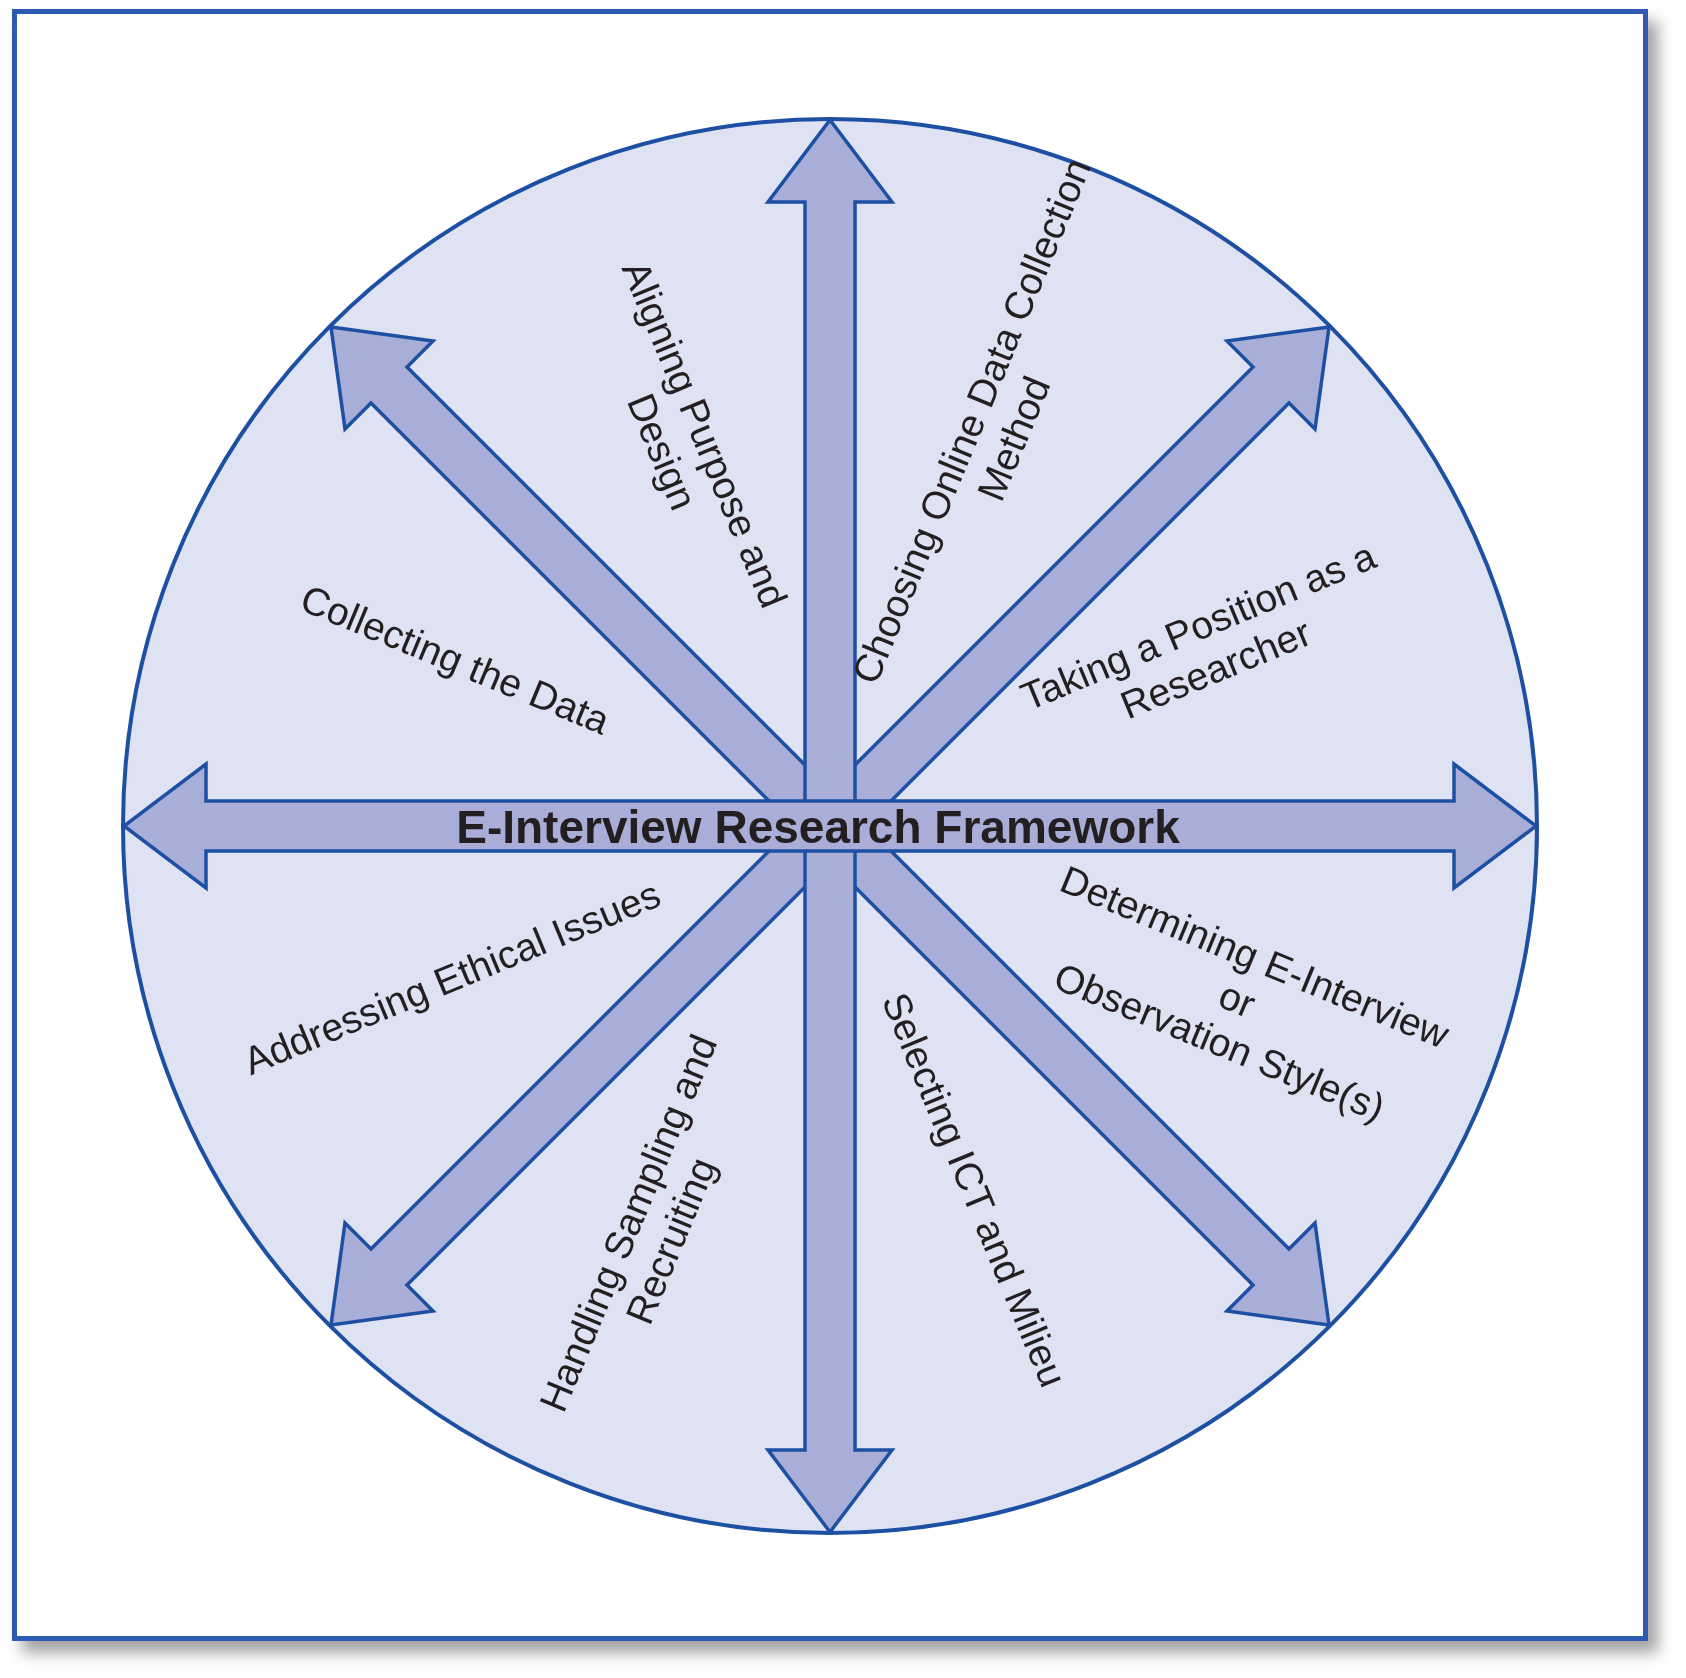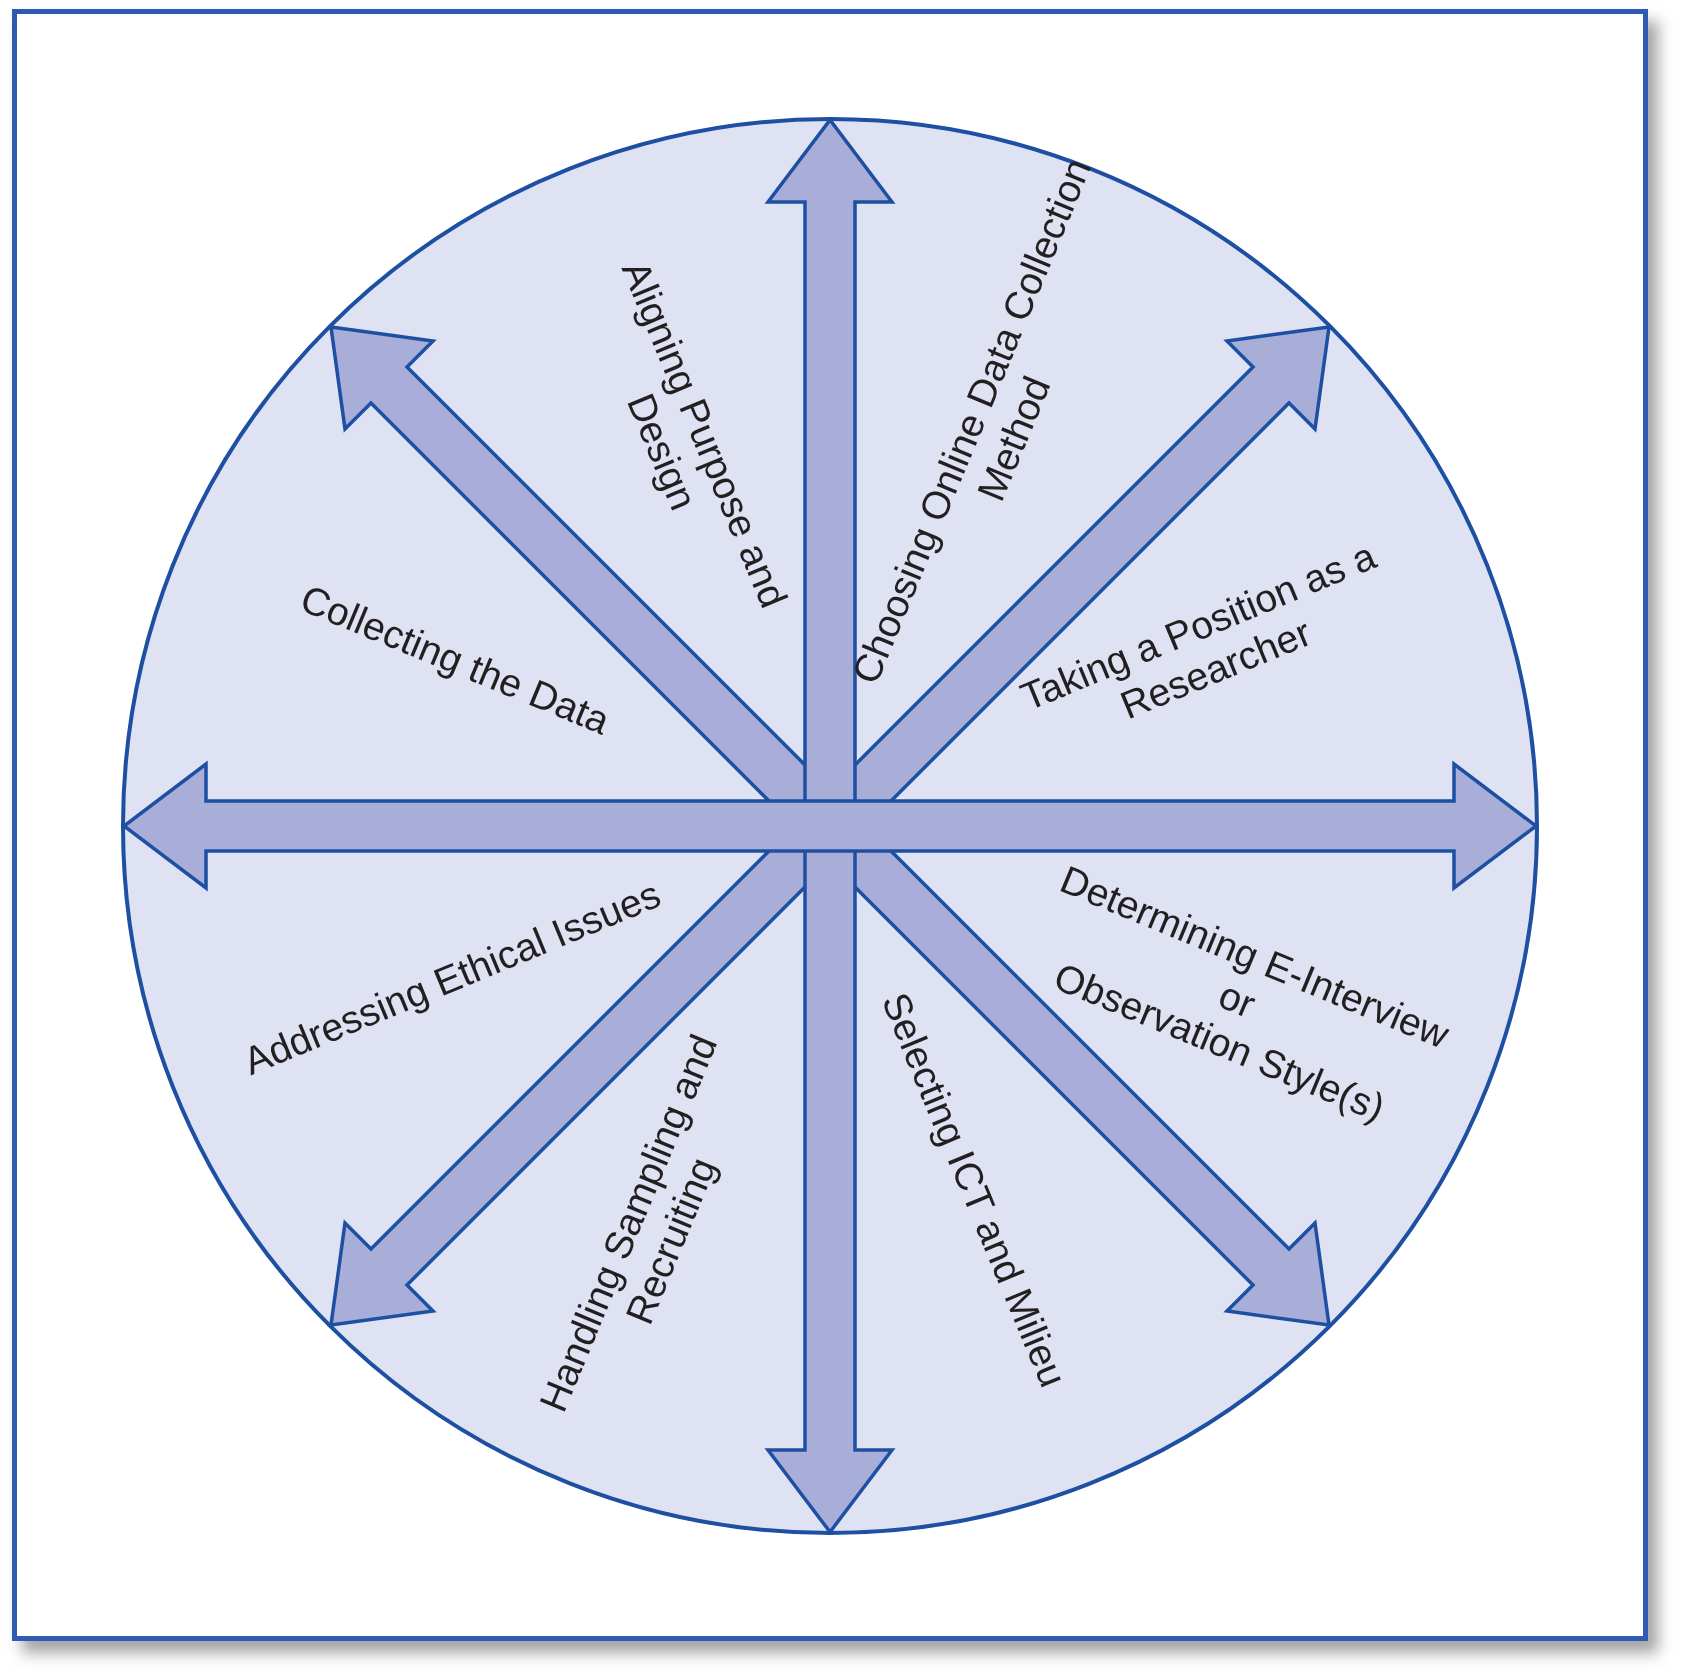--- a/index.html
+++ b/index.html
@@ -76,20 +76,21 @@
 
     <polygon points="331,327 433,341 407,367 1289,1249 1315,1223 1329,1325 1227,1311 1253,1285 371,403 345,429" fill="#a8aed8" stroke="#1d4fa3" stroke-width="3.5" stroke-linejoin="miter"></polygon>
 
     <polygon points="1329,327 1315,429 1289,403 407,1285 433,1311 331,1325 345,1223 371,1249 1253,367 1227,341" fill="#a8aed8" stroke="#1d4fa3" stroke-width="3.5" stroke-linejoin="miter"></polygon>
 
     <polygon points="830,1532 768,1450 805,1450 805,202 768,202 830,120 892,202 855,202 855,1450 892,1450" fill="#a8aed8" stroke="#1d4fa3" stroke-width="3.5" stroke-linejoin="miter"></polygon>
 
     <polygon points="1536,826 1454,888 1454,851 206,851 206,888 124,826 206,764 206,801 1454,801 1454,764" fill="#a8aed8" stroke="#1d4fa3" stroke-width="3.5" stroke-linejoin="miter"></polygon>
   </svg>
 
+  <div class="title" style="left:818px; top:827px;">E-Interview Research Framework</div>
 
   <div class="label lbl-aligning">Aligning Purpose and
 Design</div>
 
   <div class="label lbl-choosing">Choosing Online Data Collection
 Method</div>
 
   <div class="label lbl-collecting">Collecting the Data</div>
 
   <div class="label lbl-taking">Taking a Position as a Researcher</div>

